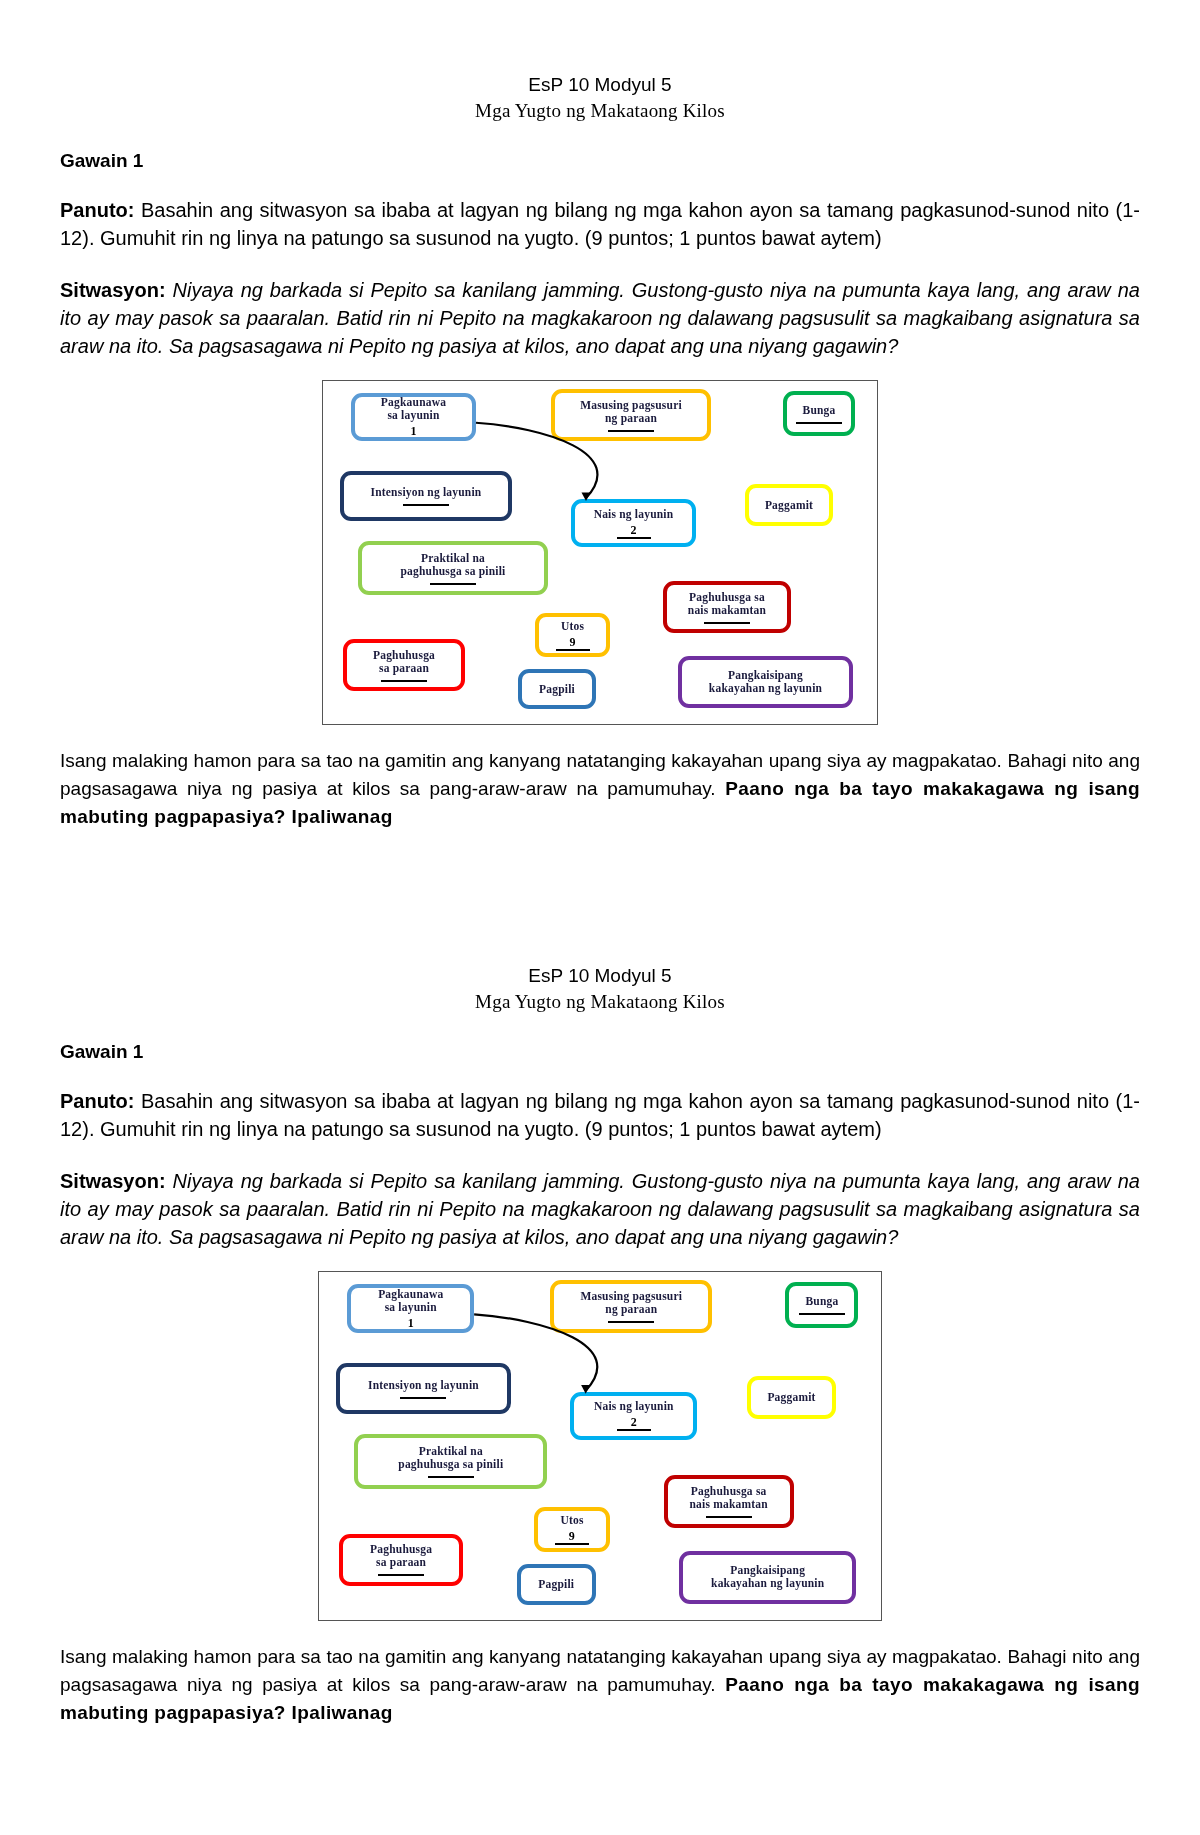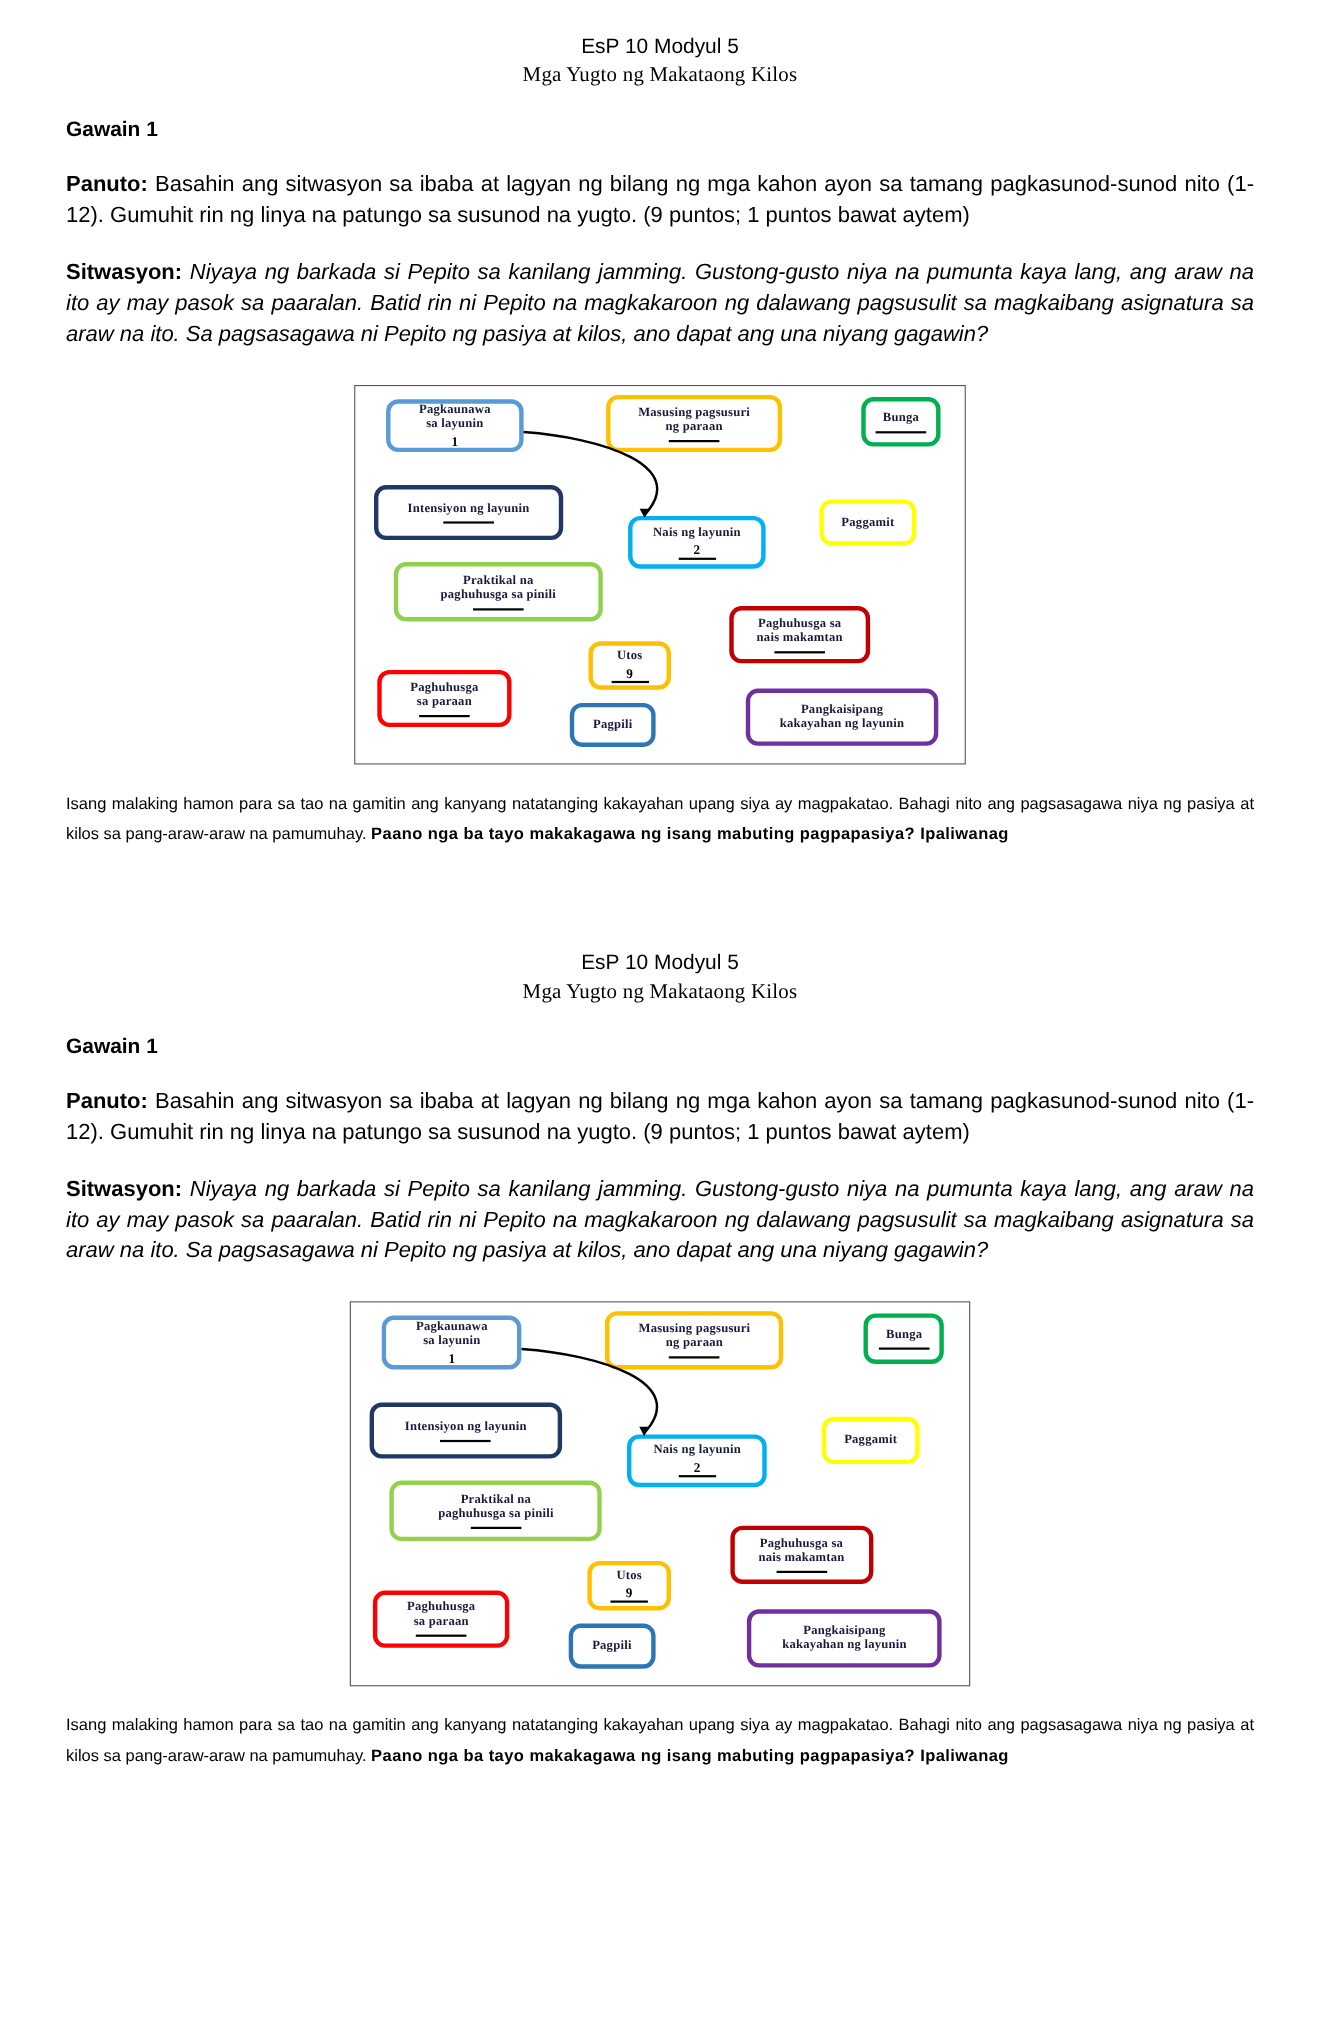--- a/index.html
+++ b/index.html
@@ -6,31 +6,31 @@
   html, body { margin:0; padding:0; }
   body {
     width:1200px; height:1835px;
     background:#ffffff;
     font-family:"Liberation Sans", sans-serif;
     color:#000000;
     overflow:hidden;
   }
   .page { width:1200px; padding:0 60px; }
   .section { padding-top:30px; }
-  .hdr { text-align:center; font-size:19px; line-height:26px; }
+  .hdr { text-align:center; font-size:19px; line-height:26px;margin-top:42px; }
   .hdr .l2 { letter-spacing:0.2px;font-family:Liberation Serif, serif; }
   .gawain { font-weight:bold; font-size:19px; margin-top:26px; }
   .para { font-size:20px; line-height:28px; text-align:justify; margin-top:24px; }
   .para i { font-style:italic; }
   .lbl { font-weight:bold; }
-  .closing { font-size:15px; line-height:28px; text-align:justify; margin-top:22px; }
+  .closing { font-size:19px; line-height:28px; text-align:justify; margin-top:22px; }
   .closing .bold { font-weight:bold; letter-spacing:0.4px; }
 
   
-  .diagram-wrap { display:flex; justify-content:center; margin-top:32px;align-items:center; }
+  .diagram-wrap { display:flex; justify-content:center; margin-top:20px;align-items:center; }
   .diagram {
     position:relative;
     border:1px solid #555;
     background:#fff;
   }
   .diagram.small { width:556px; height:345px; }
   .diagram.large { width:564px; height:350px; }
 
   .node {
     position:absolute;

